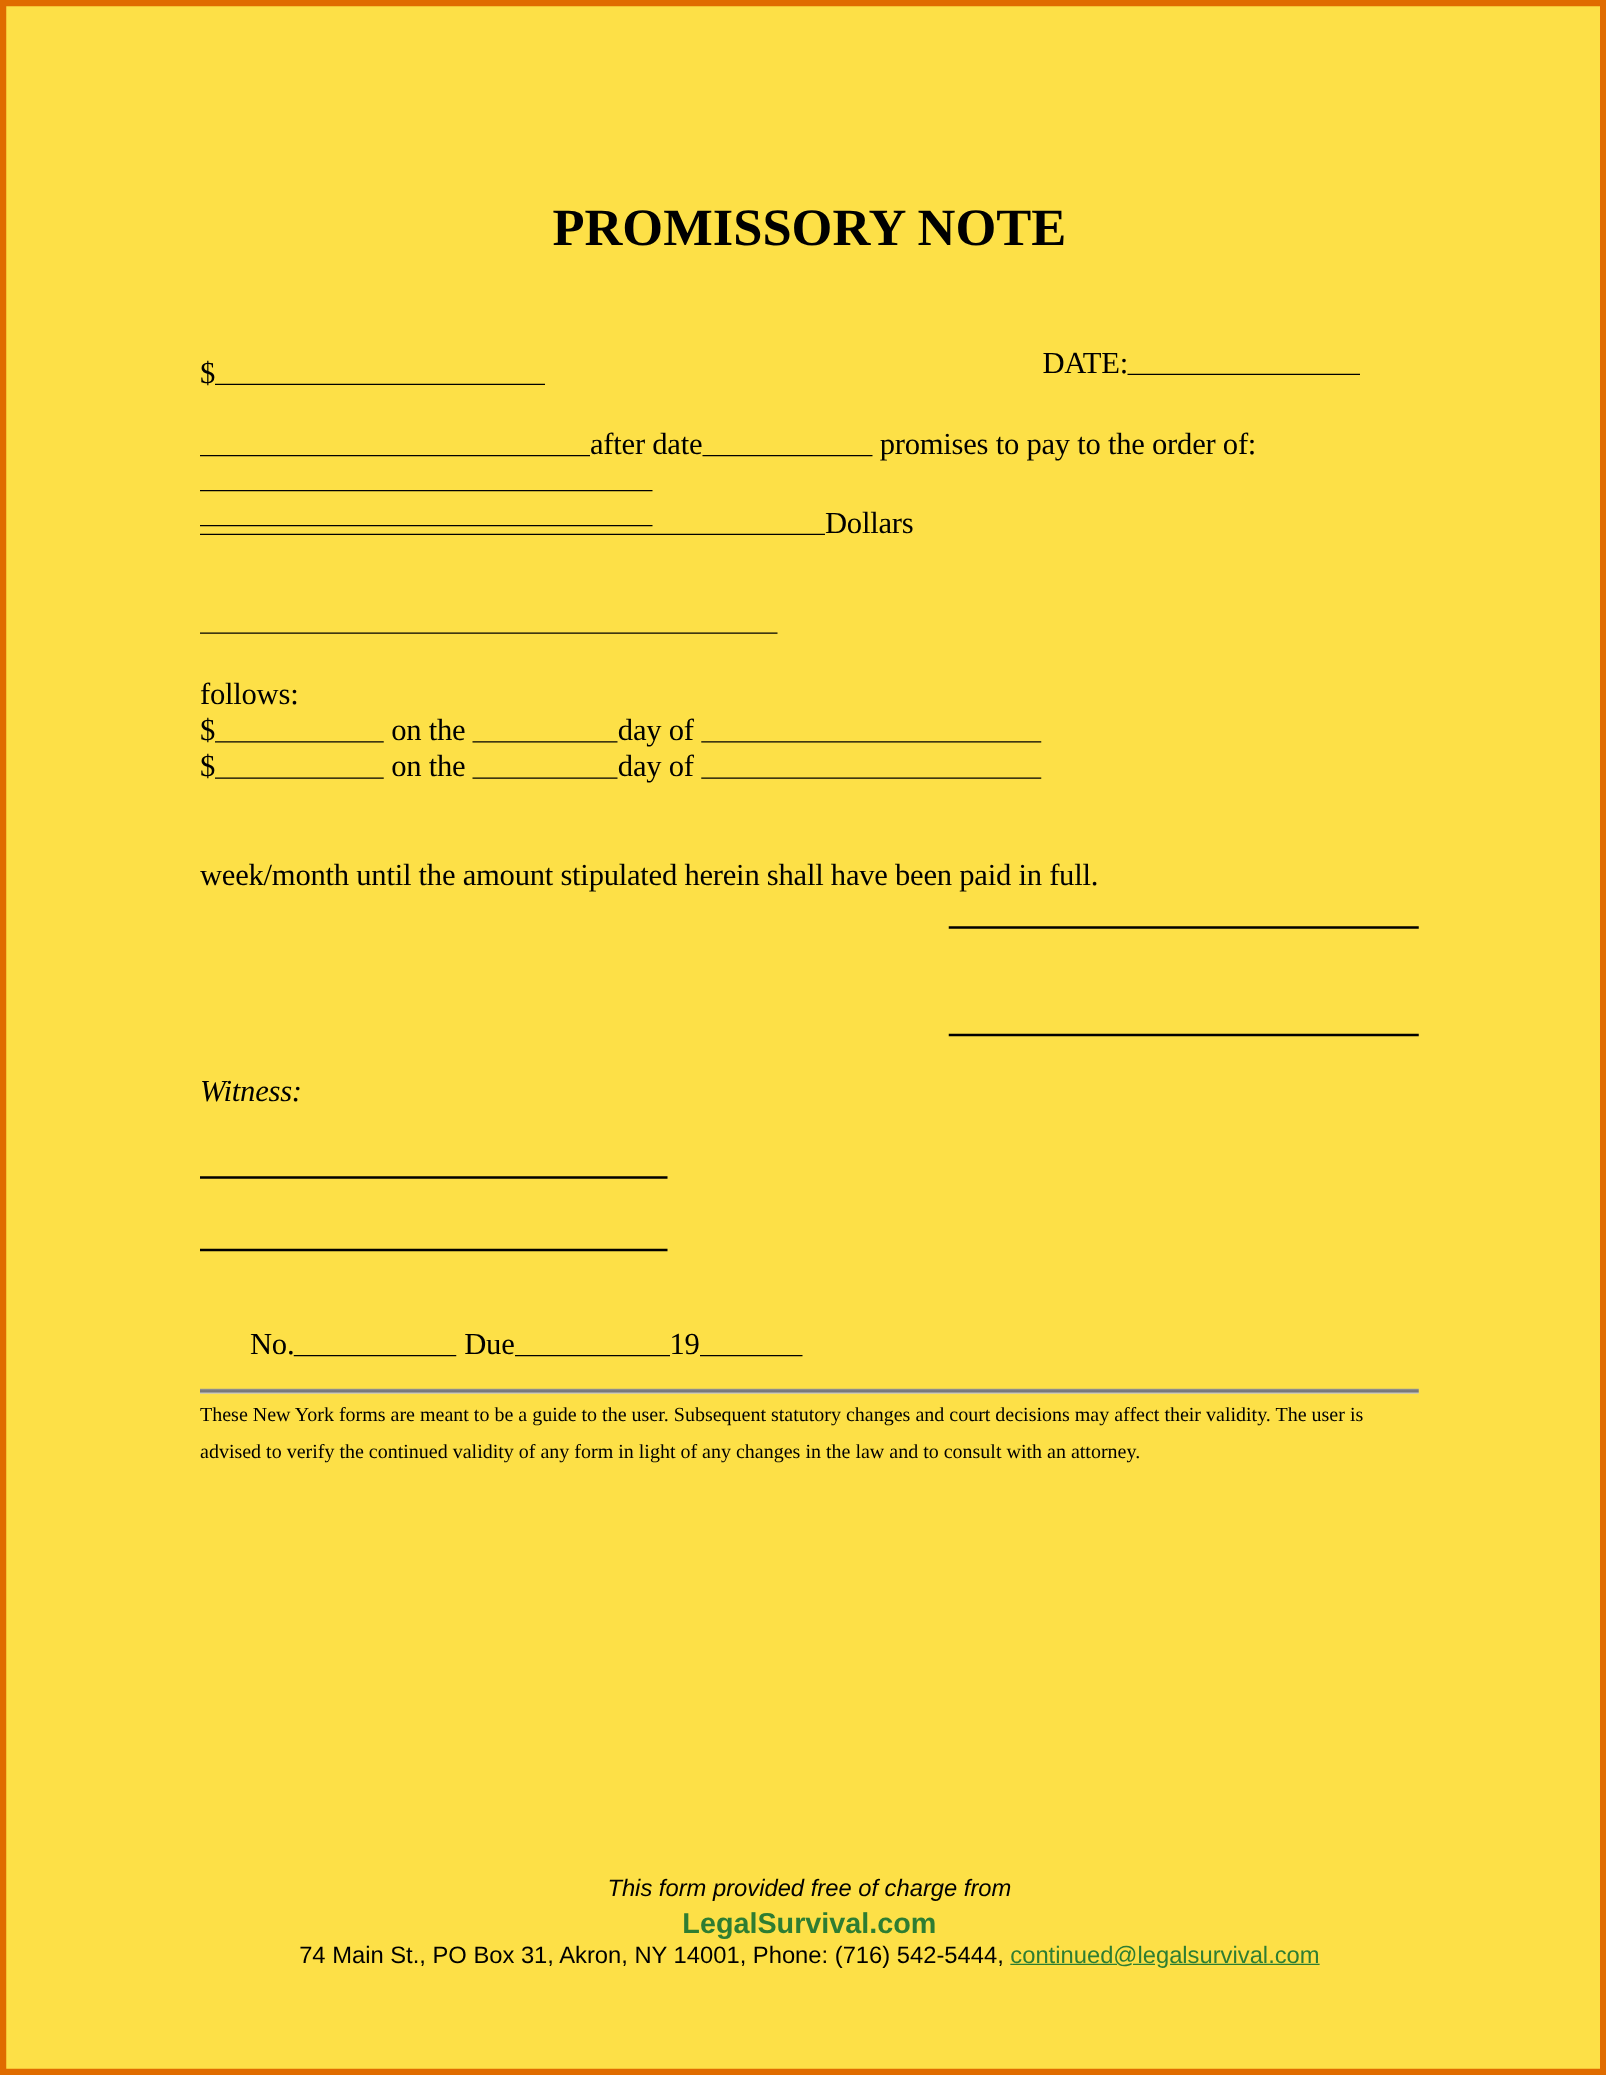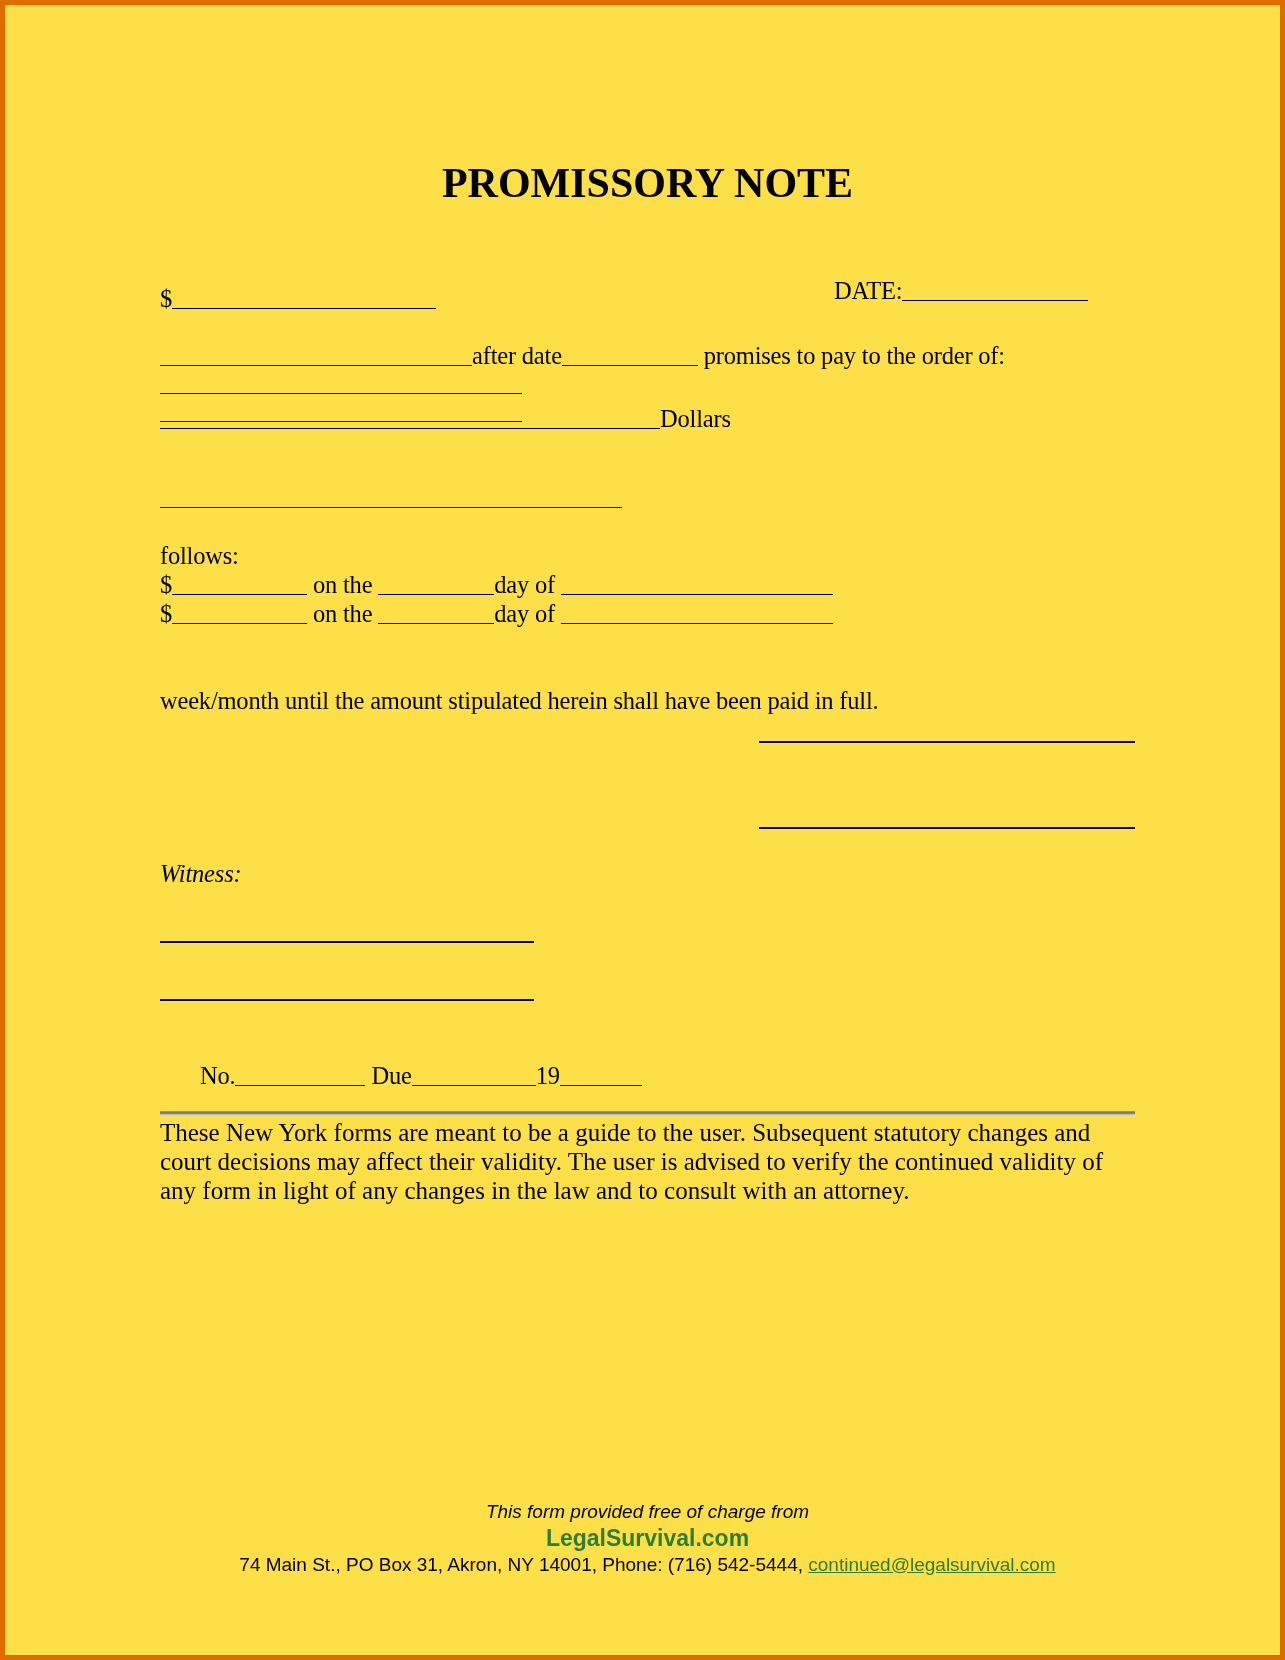--- a/index.html
+++ b/index.html
@@ -17,21 +17,21 @@
       font-family: "Liberation Serif", serif; font-weight: bold; font-size: 42px; color: #000;
     }
     .u { display: inline-block; border-bottom: 1.6px solid #000; height: 20px; vertical-align: baseline; margin-bottom: -2px; }
     .rule-sig { position: absolute; height: 0; border-top: 2px solid #000; }
     .hr {
       position: absolute; left: 155px; top: 1106px; width: 975px; height: 4px;
       background: linear-gradient(#9a9a9a, #6e6e6e 50%, #d0d0d0);
     }
     .disclaimer {
       position: absolute; left: 155px; top: 1113px; width: 970px;
-      font-family: "Liberation Serif", serif; font-size: 25px; line-height: 29px; color: #000;
+      font-family: "Liberation Serif", serif; font-size: 16px; line-height: 29px; color: #000;
     }
     .footer { position: absolute; left: 0; width: 1285px; text-align: center; font-family: "Liberation Sans", sans-serif; color: #000; }
     .footer-intro { top: 1496px; font-style: italic; font-size: 19px; }
     .footer-brand { top: 1520px; font-weight: bold; font-size: 23px; color: #2E7D32; }
     .footer-contact { top: 1549px; font-size: 19px; }
     .footer-contact a { color: #2E7D32; text-decoration: underline; }
   </style>
 </head>
 <body>
 

